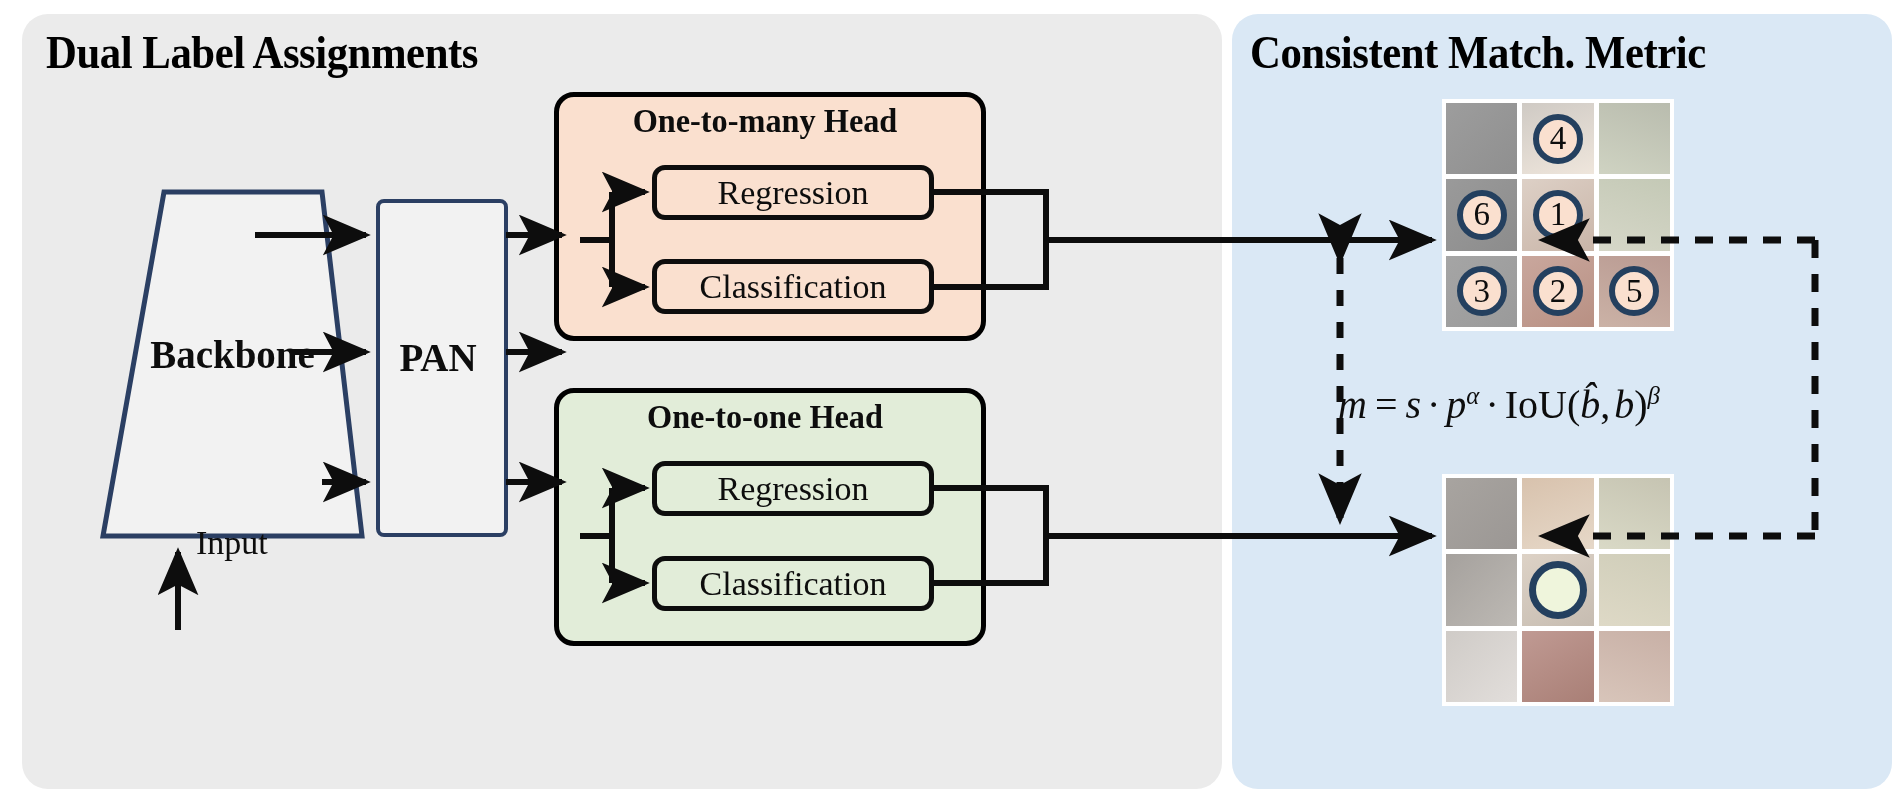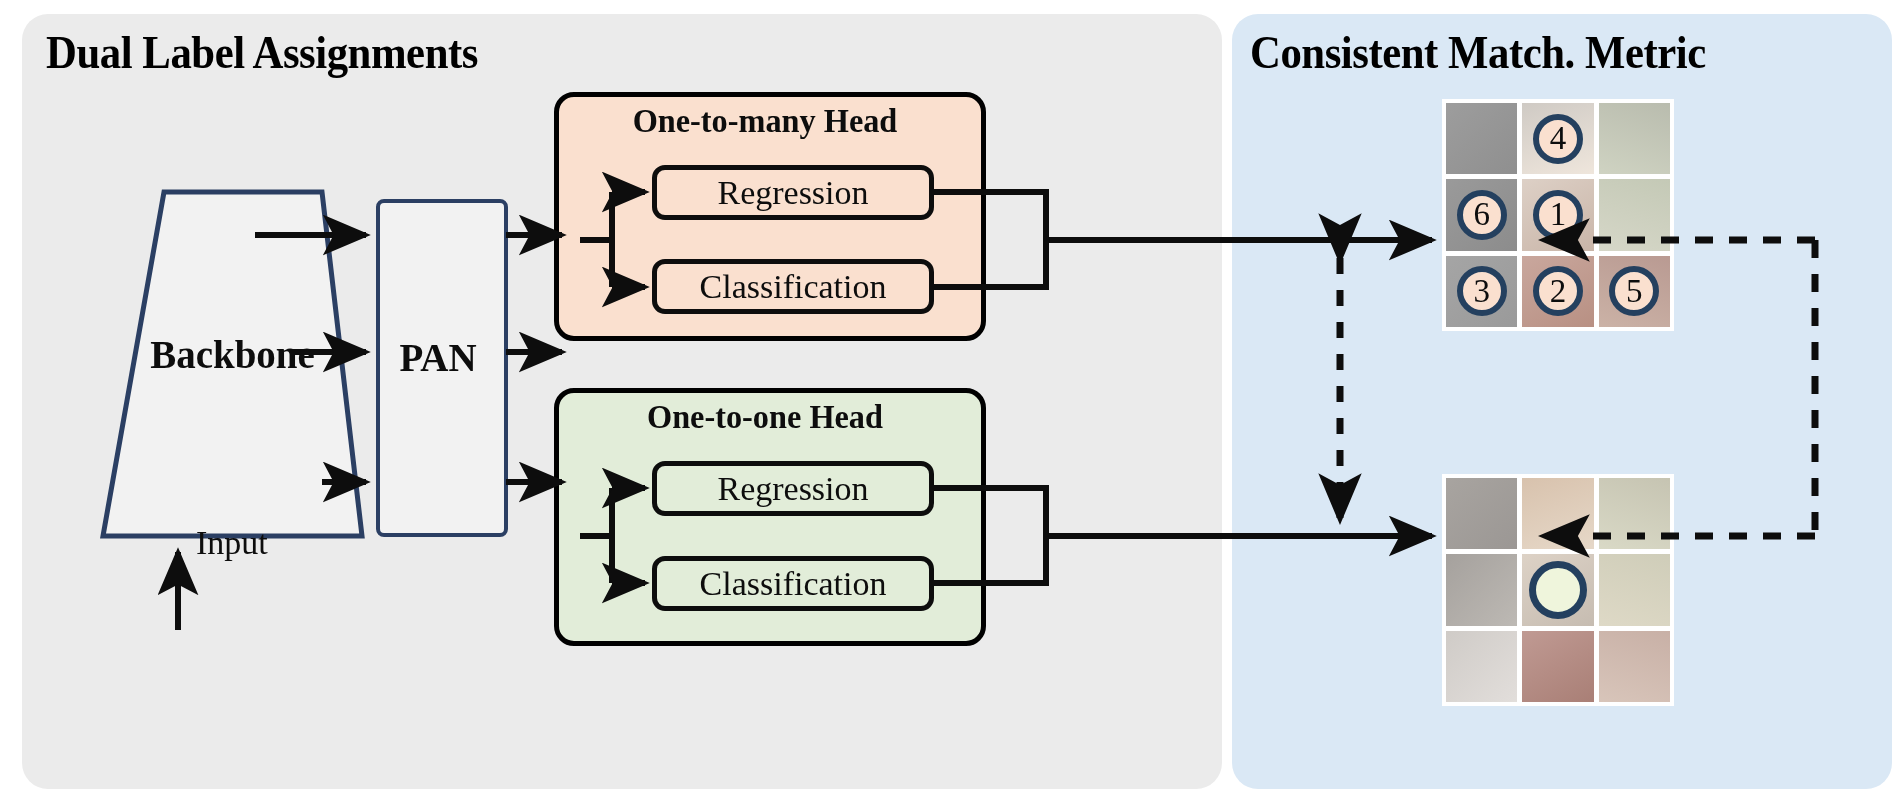--- a/index.html
+++ b/index.html
@@ -146,20 +146,23 @@
     <div class="cell" style="background:linear-gradient(150deg,#ddd2c6,#c6bcb1);">
       <div class="plain-badge"></div>
     </div>
     <div class="cell" style="background:linear-gradient(200deg,#cfcdb9,#ded9c6);"></div>
 
     <div class="cell" style="background:linear-gradient(135deg,#cfcbc7,#e2dedb);"></div>
     <div class="cell" style="background:linear-gradient(150deg,#c09a93,#a97f76);"></div>
     <div class="cell" style="background:linear-gradient(200deg,#c8b0a6,#d8c5ba);"></div>
   </div>
 
+  <div id="equation">
+    <i>m</i><span style="margin:0 8px;">=</span><i>s</i><span style="margin:0 6px;">·</span><i>p</i><span class="sup">α</span><span style="margin:0 6px;">·</span><span>IoU</span><span>(</span><i>b̂</i><span style="margin-right:4px;">,</span><i>b</i><span>)</span><span class="sup">β</span>
+  </div>
 
   <svg class="ovl">
     <defs>
       <marker id="ah" markerWidth="9" markerHeight="9" refX="7.2" refY="3.4" orient="auto" markerUnits="strokeWidth">
         <path d="M0,0 L8,3.4 L0,6.8 L1.8,3.4 Z" fill="#0d0d0d"></path>
       </marker>
       <marker id="ahd" markerWidth="8" markerHeight="8" refX="6.4" refY="3.1" orient="auto" markerUnits="strokeWidth">
         <path d="M0,0 L7.4,3.1 L0,6.2 L1.7,3.1 Z" fill="#0d0d0d"></path>
       </marker>
     </defs>

